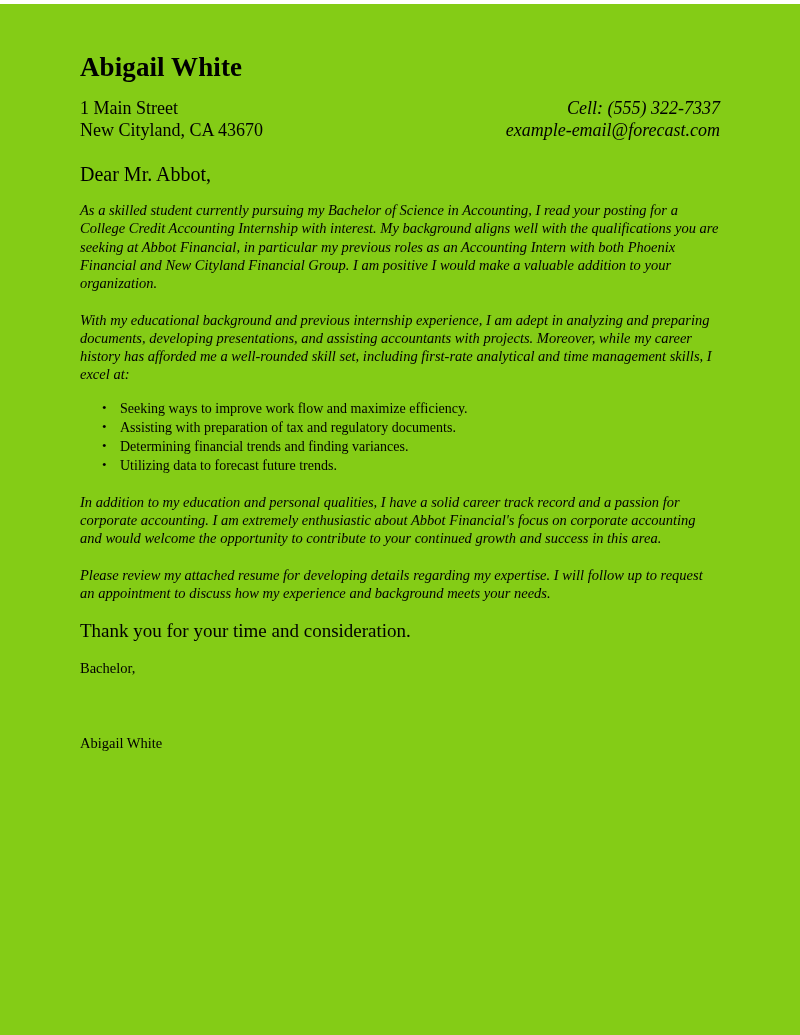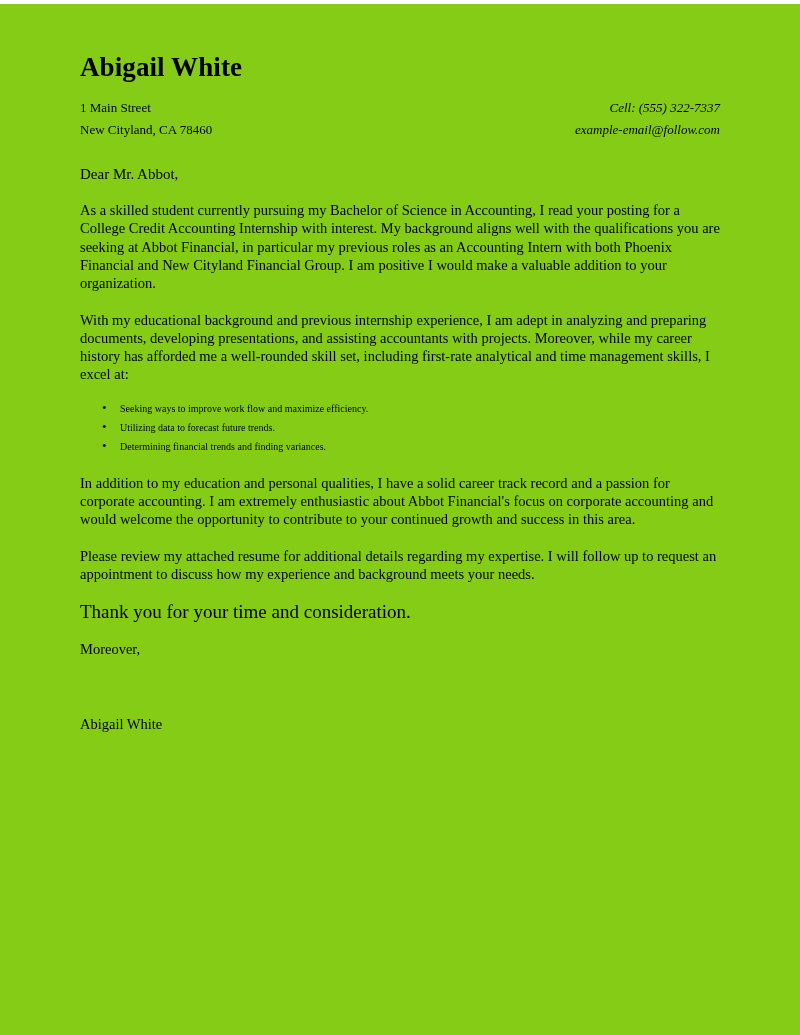--- a/index.html
+++ b/index.html
@@ -30,52 +30,53 @@
     font-size: 27px;
     font-weight: bold;
     line-height: 1.15;
     letter-spacing: 0.1px;
     margin: 0 0 14px 0;
   }
   .contact-row {
     display: flex;
     justify-content: space-between;
     align-items: center;
-    font-size: 13px;
+    font-size: 18px;
     line-height: 22px;
     width: 100%;
   }
   .contact-left,
   .contact-right {
     white-space: nowrap;
   }
   .contact-right {
     text-align: right;
     font-style: italic;
   }
 
   
   .salutation {
-    font-size: 15px;
+    font-size: 20px;
     line-height: 18px;
     margin: 24px 0 0 0;
   }
   .para {
     font-size: 14.5px;
     line-height: 18.3px;
     margin: 18px 0 0 0;
     text-align: left;
+    font-style: italic;
   }
   .bullets {
     list-style: none;
     margin: 15px 0 0 0;
     padding: 0;
   }
   .bullets li {
-    font-size: 10px;
+    font-size: 14px;
     line-height: 19px;
     position: relative;
     padding-left: 40px;
   }
   .bullets li::before {
     content: "\2022";
     position: absolute;
     left: 22px;
     top: -1px;
     font-size: 13px;
@@ -103,40 +104,41 @@
   <div class="letter">
 
     <h1 class="name">Abigail White</h1>
 
     <div class="contact-row">
       <span class="contact-left">1 Main Street</span>
       <span class="contact-right">Cell: (555) 322-7337</span>
     </div>
 
     <div class="contact-row">
-      <span class="contact-left">New Cityland, CA 78460</span>
-      <span class="contact-right">example-email@follow.com</span>
+      <span class="contact-left">New Cityland, CA 43670</span>
+      <span class="contact-right">example-email@forecast.com</span>
     </div>
 
     <p class="salutation">Dear Mr. Abbot,</p>
 
     <p class="para">As a skilled student currently pursuing my Bachelor of Science in Accounting, I read your posting for a College Credit Accounting Internship with interest. My background aligns well with the qualifications you are seeking at Abbot Financial, in particular my previous roles as an Accounting Intern with both Phoenix Financial and New Cityland Financial Group. I am positive I would make a valuable addition to your organization.</p>
 
     <p class="para">With my educational background and previous internship experience, I am adept in analyzing and preparing documents, developing presentations, and assisting accountants with projects. Moreover, while my career history has afforded me a well-rounded skill set, including first-rate analytical and time management skills, I excel at:</p>
 
     <ul class="bullets">
       <li>Seeking ways to improve work flow and maximize efficiency.</li>
+      <li>Assisting with preparation of tax and regulatory documents.</li>
+      <li>Determining financial trends and finding variances.</li>
       <li>Utilizing data to forecast future trends.</li>
-      <li>Determining financial trends and finding variances.</li>
     </ul>
 
     <p class="para">In addition to my education and personal qualities, I have a solid career track record and a passion for corporate accounting. I am extremely enthusiastic about Abbot Financial's focus on corporate accounting and would welcome the opportunity to contribute to your continued growth and success in this area.</p>
 
-    <p class="para">Please review my attached resume for additional details regarding my expertise. I will follow up to request an appointment to discuss how my experience and background meets your needs.</p>
+    <p class="para">Please review my attached resume for developing details regarding my expertise. I will follow up to request an appointment to discuss how my experience and background meets your needs.</p>
 
     <p class="closing">Thank you for your time and consideration.</p>
 
-    <p class="signoff">Moreover,</p>
+    <p class="signoff">Bachelor,</p>
 
     <p class="signature-name">Abigail White</p>
 
   </div>
 </div>
 
 </body></html>

